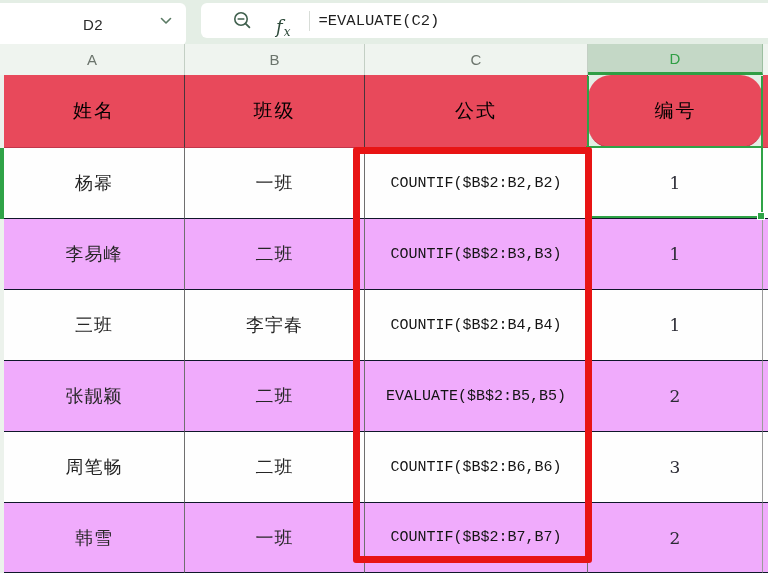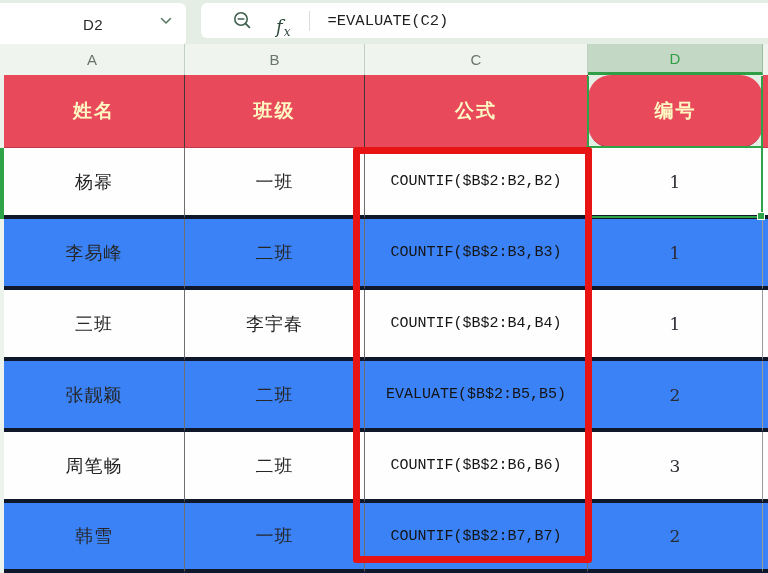--- a/index.html
+++ b/index.html
@@ -20,21 +20,21 @@
   .formulabar{
     position:absolute;left:201px;top:3px;width:567px;height:35px;background:#ffffff;
     border-radius:6px 0 0 6px;display:flex;align-items:center;
   }
   .fb-zoom{margin-left:32px;display:flex;align-items:center;}
   .fb-fx{margin-left:24px;color:#2d4a3a;font-family:"DejaVu Serif","Liberation Serif",serif;font-style:italic;margin-top:12px;}
   .fb-fx .f{font-size:18px;}
   .fb-fx .x{font-size:12px;position:relative;top:3px;left:1px;}
   .fb-sep{width:1px;height:20px;background:#d8ddd8;margin-left:20px;}
   .fb-formula{
-    margin-left:17px;font-family:"Liberation Mono","DejaVu Sans Mono",monospace;
+    margin-left:8px;font-family:"Liberation Mono","DejaVu Sans Mono",monospace;
     font-size:15.5px;color:#1f1f1f;white-space:pre;
   }
   
   .colstrip{position:absolute;left:0;top:44px;width:768px;height:31px;background:#eff4ef;}
   .colcell{
     position:absolute;top:0;height:31px;display:flex;align-items:center;justify-content:center;
     font-size:15px;color:#6b746c;border-right:1px solid #c3cfc4;box-sizing:border-box;
   }
   .colcell.sel{background:#c4d8c6;color:#2f9e44;border-bottom:3px solid #2f9e44;border-right:1px solid #9cbfa0;}
   
@@ -44,30 +44,30 @@
     grid-template-columns:4px 181px 180px 223px 175px 5px;
     grid-template-rows:73px 71px 71px 71px 71px 71px 70px;
   }
   .cell{
     box-sizing:border-box;display:flex;align-items:center;justify-content:center;
     overflow:hidden;
   }
   .sliver{background:#ecf2ec;}
   .sliver.rowsel{background:#2fa347;}
   .th{
-    background:#e8495b;color:#fef9c3;font-weight:bold;font-size:19px;letter-spacing:2px;
+    background:#e8495b;color:#000000;font-weight:normal;font-size:19px;letter-spacing:2px;
     border-right:1px solid #49353c;border-bottom:1px solid #c2374b;
     font-family:"Liberation Sans",sans-serif;
     text-align:center;
   }
   .th.last{border-right:none;border-radius:23px;}
   .the{background:#e8495b;border-bottom:1px solid #c2374b;}
   .rowa{background:#fefefe;}
-  .rowb{background:#3b82f6;}
-  .td{border-bottom:4px solid #0f172a;border-right:1px solid #6f6f6f;}
+  .rowb{background:#f0abfc;}
+  .td{border-bottom:1px solid #0f172a;border-right:1px solid #6f6f6f;}
   .td.dcol{border-right:1px solid #9b9b9b;}
   .td.ecol{border-right:none;}
   .t-name,.t-class{
     font-family:"Liberation Serif","DejaVu Serif",serif;font-size:18px;color:#262626;letter-spacing:1px;
   }
   .t-formula{
     font-family:"Liberation Mono","DejaVu Sans Mono",monospace;font-size:15px;color:#141414;white-space:pre;text-align:center;
   }
   .t-num{font-family:"DejaVu Serif","Liberation Serif",serif;font-size:17px;color:#2a2a33;}
   

